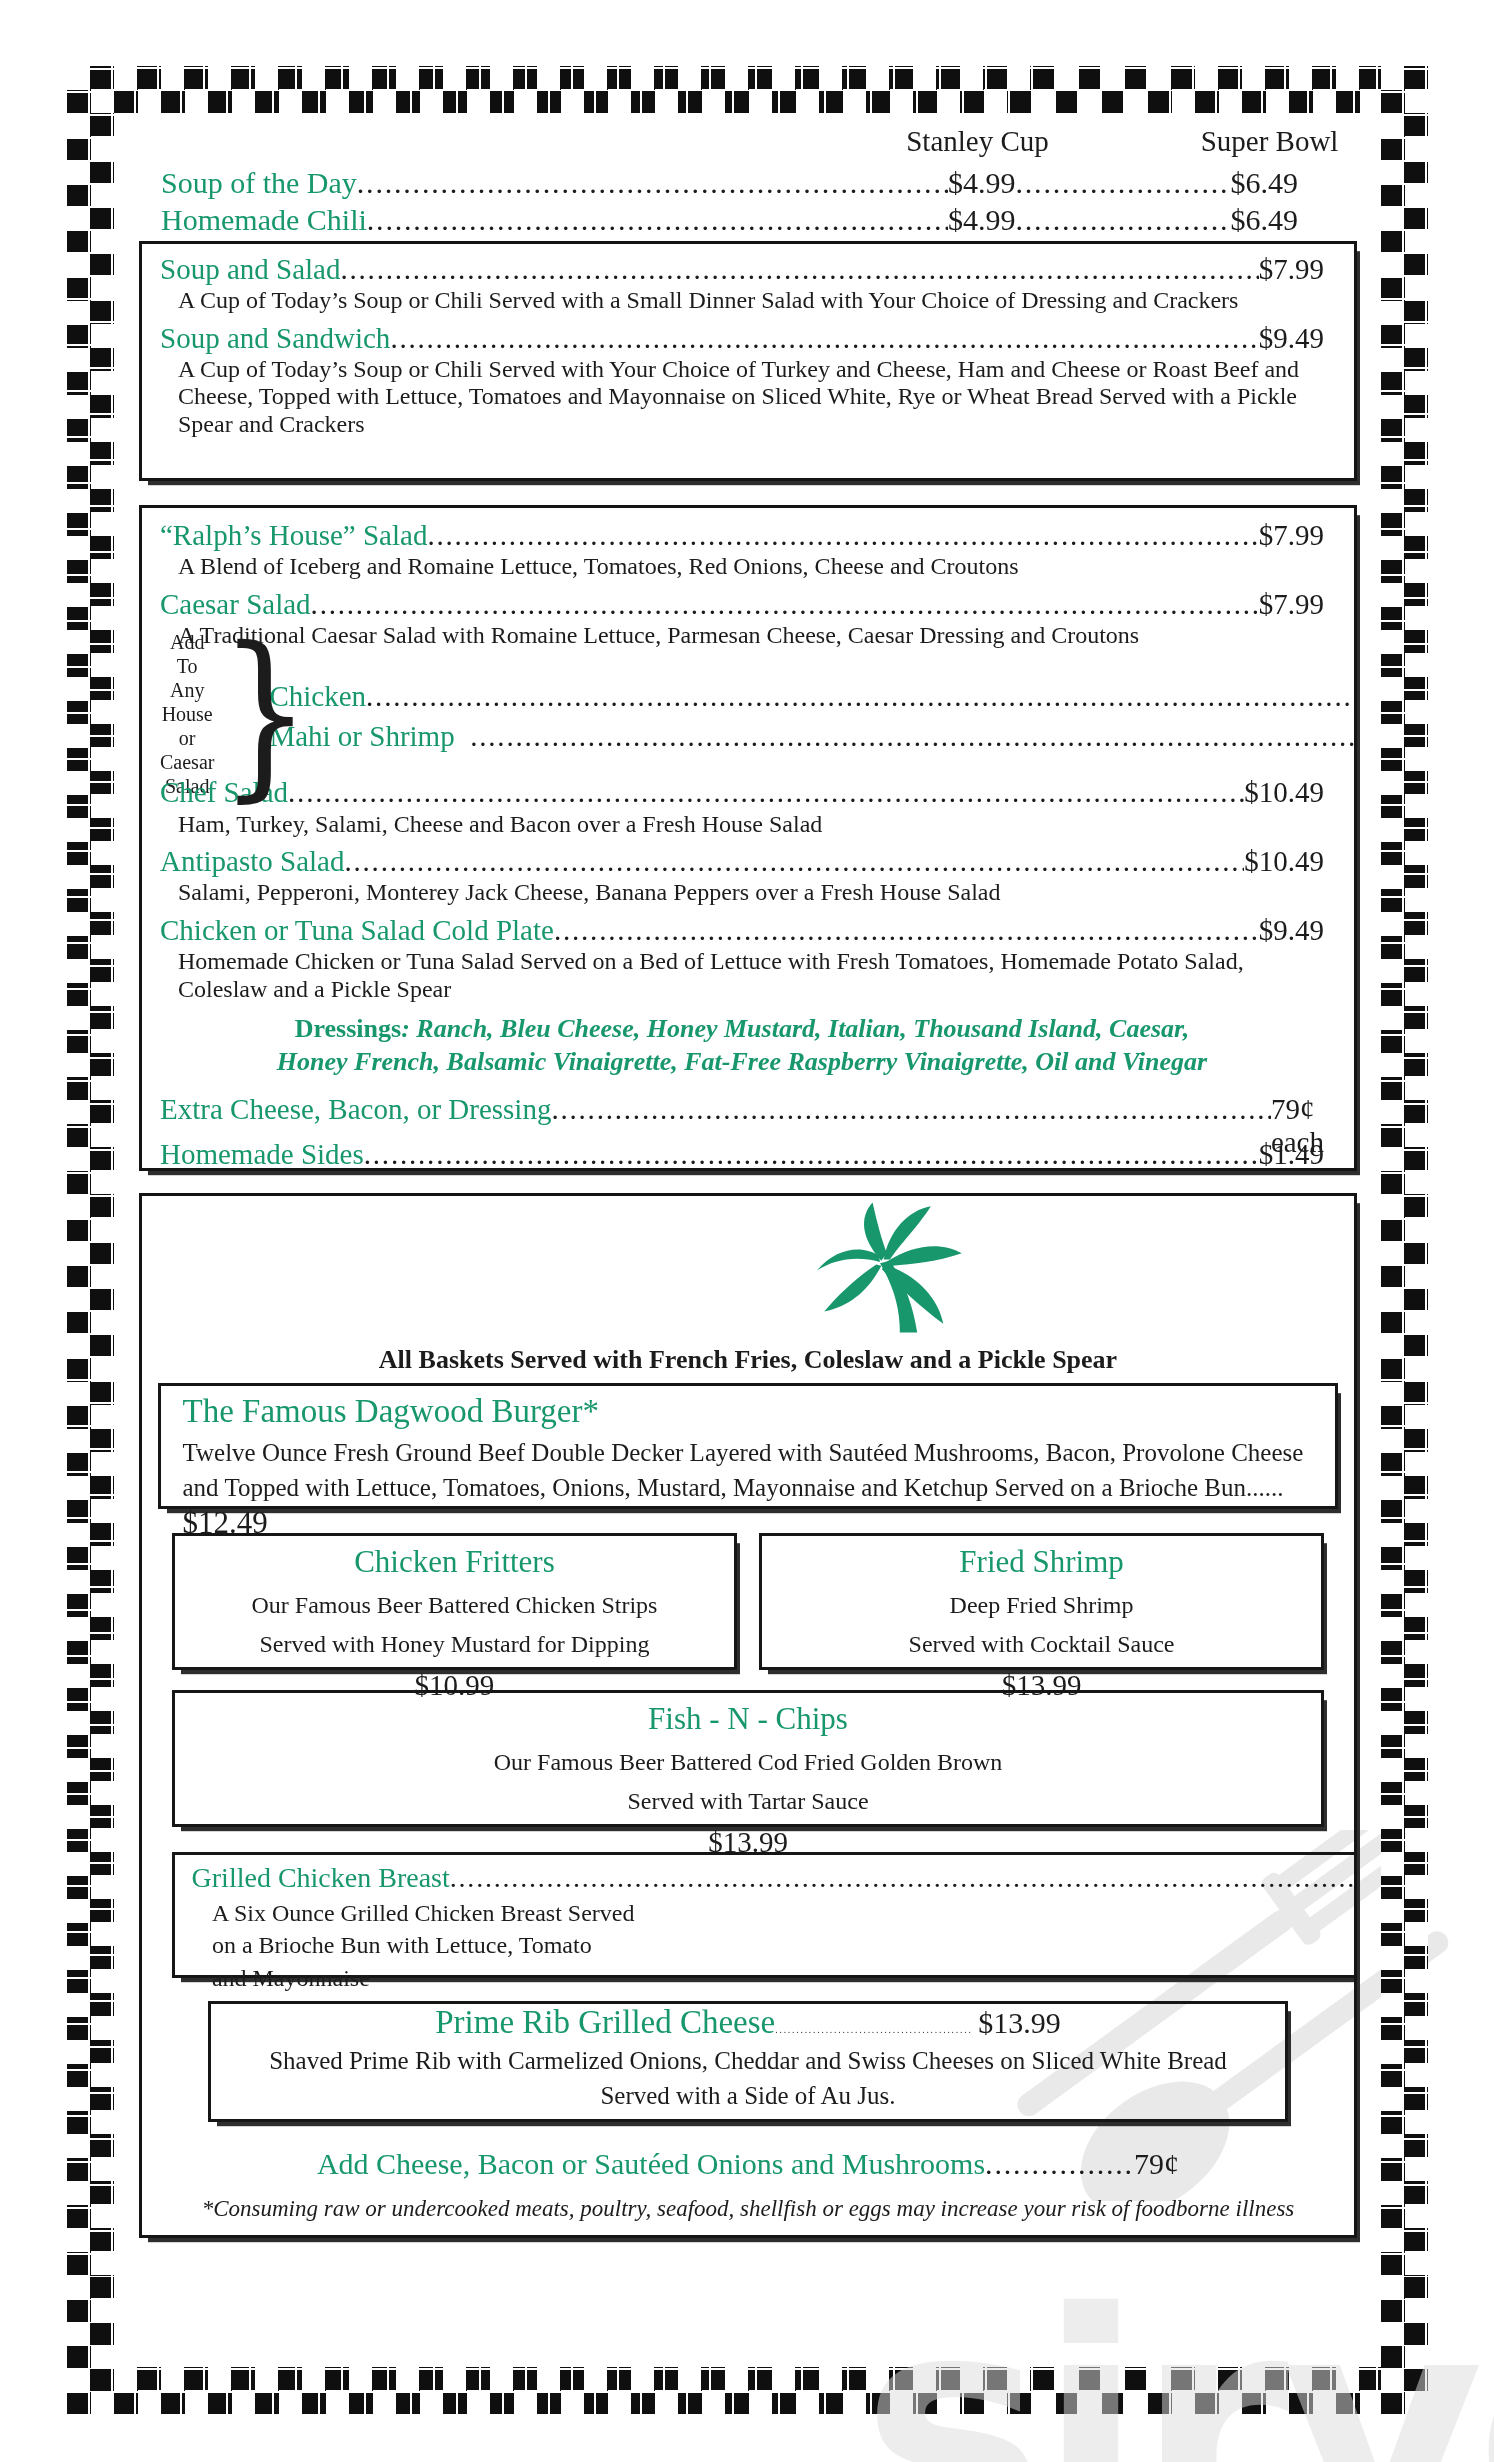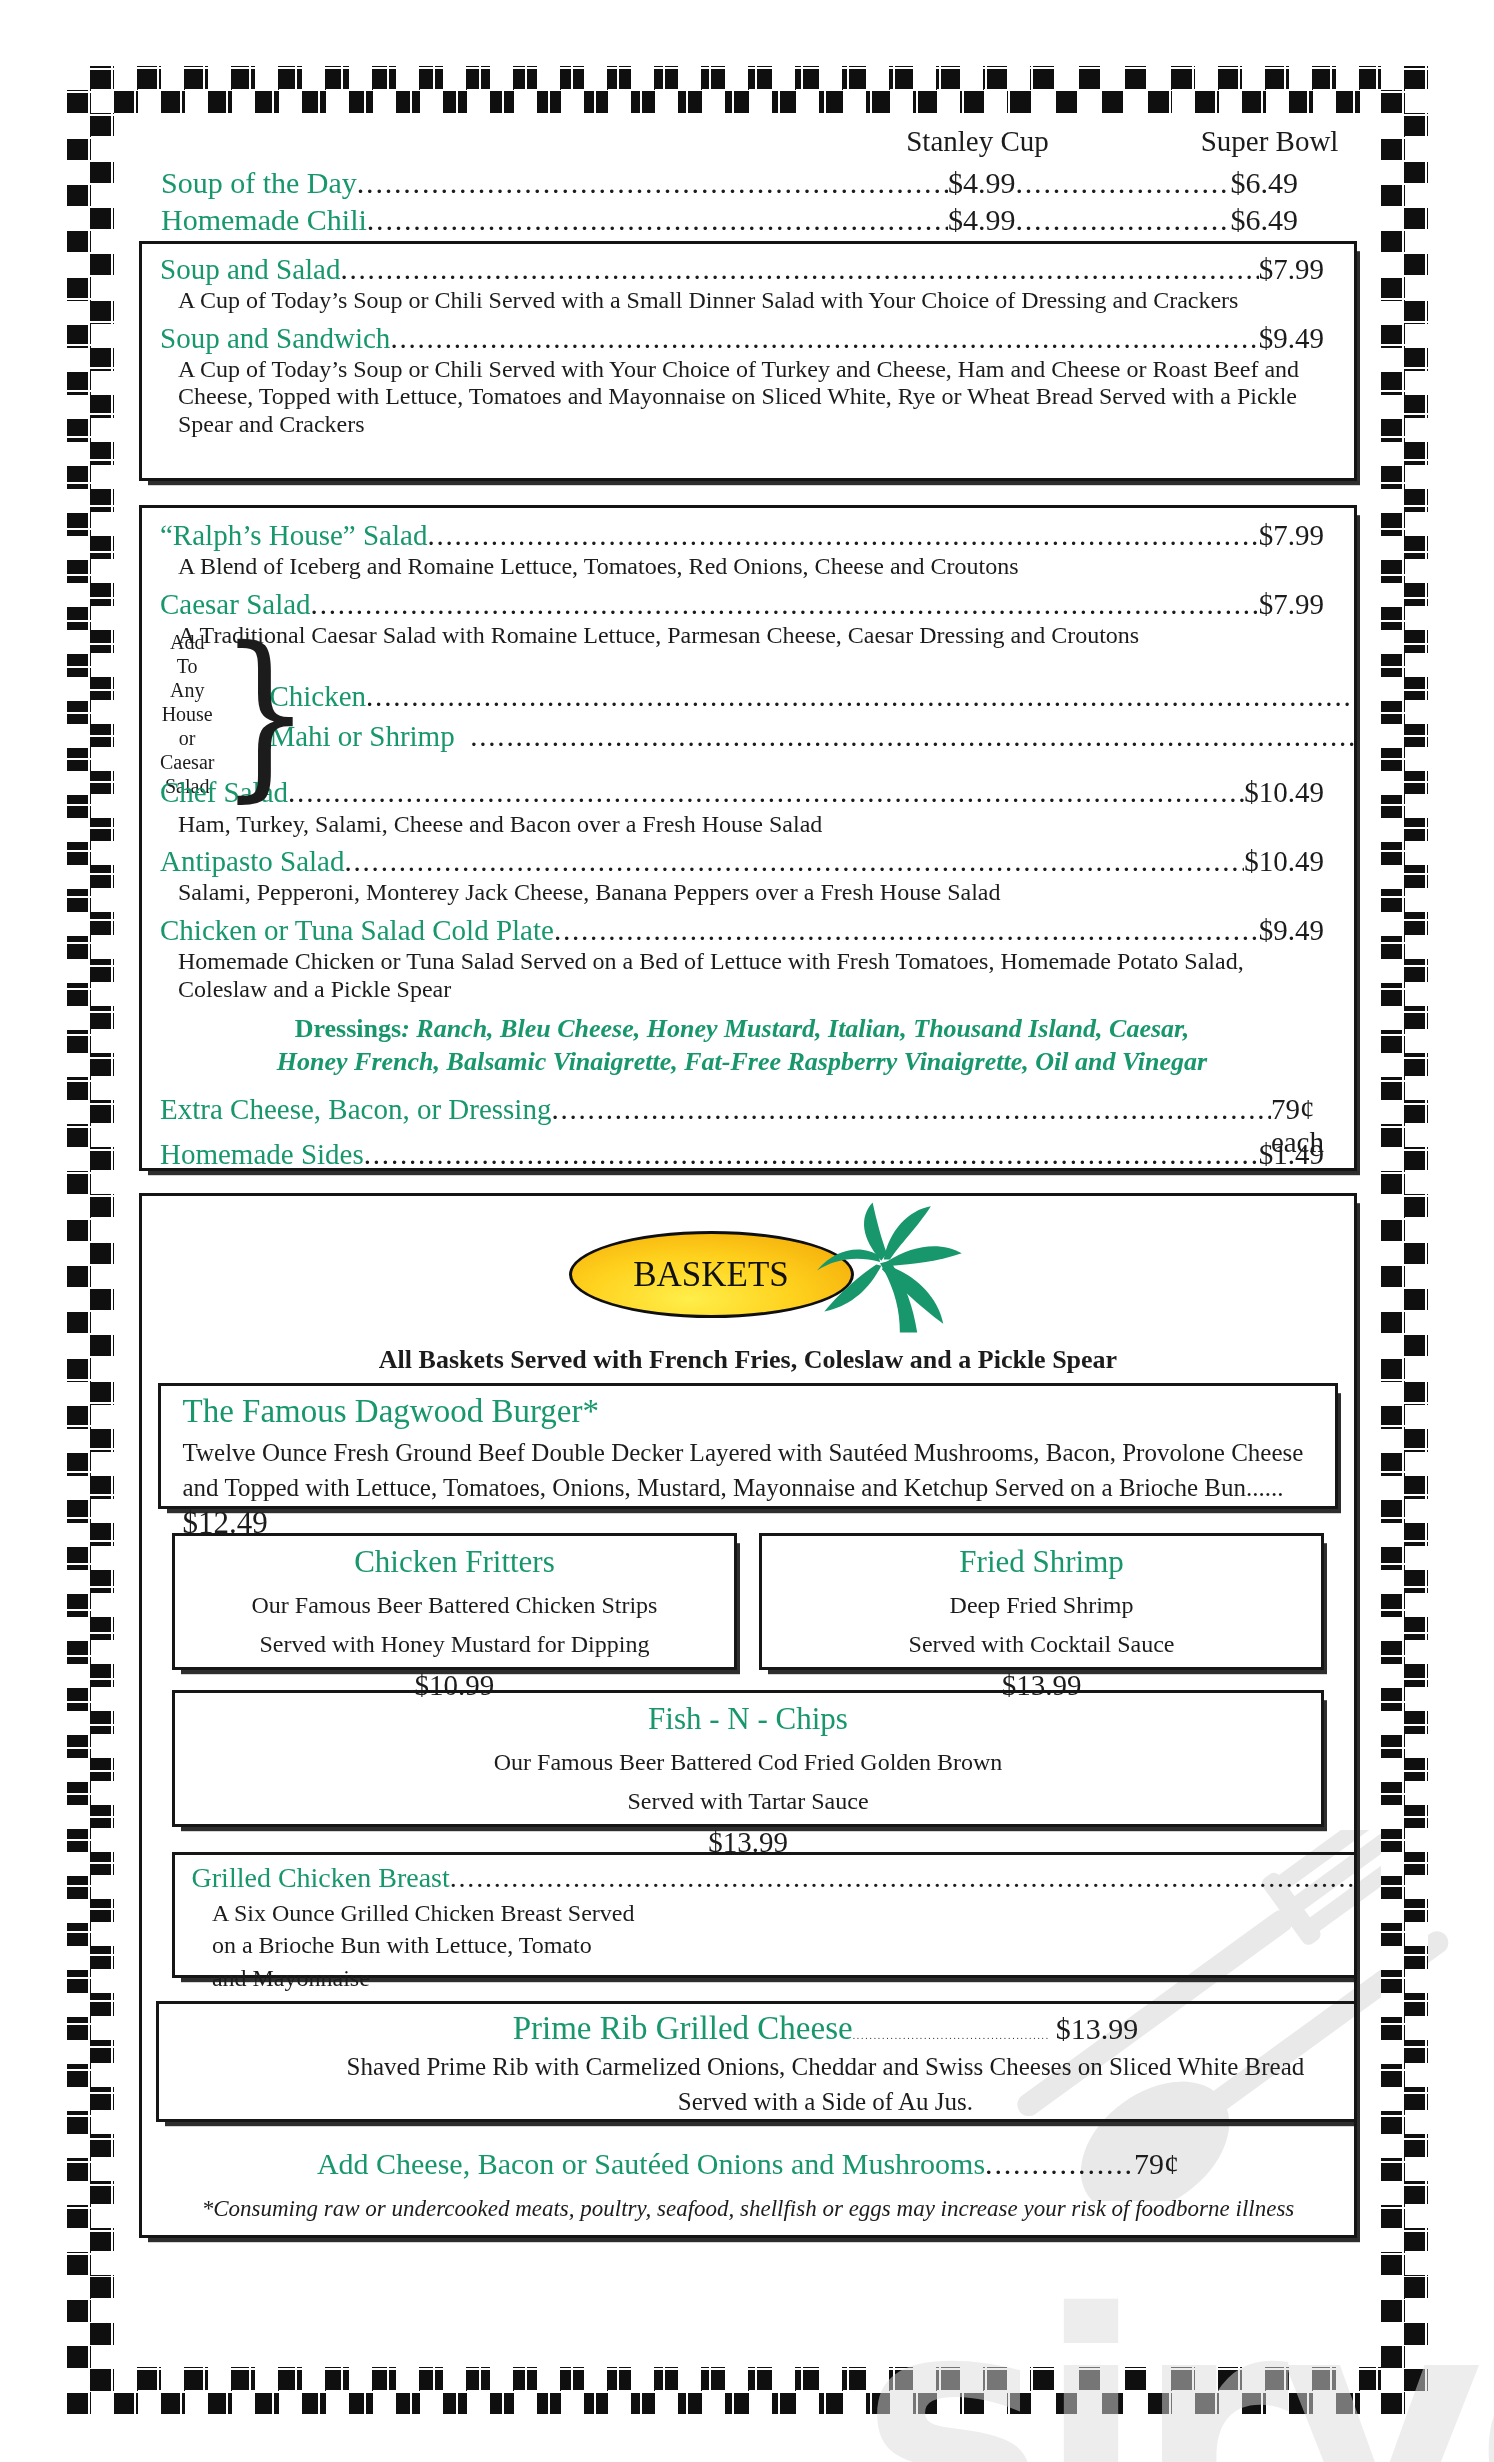--- a/index.html
+++ b/index.html
@@ -76,21 +76,21 @@
   .feature-price{font-size:31px;white-space:nowrap;}
   .cards{display:flex;gap:22px;margin:24px 15.5px 0;}
   .cards.r2{margin-top:20.3px;} .cards.r3{margin-top:25px;}
   .halfcard{flex:1;height:137px;text-align:center;padding-top:8px;}
   .card-title{color:var(--accent_green,#17976b);font-size:31px;}
   .card-line{font-size:24px;margin-top:12px;}
   .card-price{font-size:29px;margin-top:10.8px;}
   .dcard{flex:1;height:126px;text-align:left;padding:7.2px 16.7px 0;}
   .dcard .item-row{font-size:28px;}
   .dcard .desc{font-size:24px;line-height:30px;margin:2.4px 0 0 20.3px;}
-  .prime-card{width:1338px;margin:23px auto 0;height:121px;text-align:center;padding-top:6px;}
+  .prime-card{width:1080px;margin:23px auto 0;height:121px;text-align:center;}
   .prime-title-row{display:inline-flex;align-items:baseline;}
   .prime-title{color:var(--accent_green,#17976b);font-size:33px;white-space:nowrap;}
   .prime-title-row .dotsw{width:197px;}
   .prime-price{font-size:30px;margin-left:6px;white-space:nowrap;}
   .prime-line{font-size:25px;line-height:32px;margin-top:3.6px;}
   .addline{display:flex;justify-content:center;align-items:baseline;margin-top:25px;font-size:30px;}
   .addline .iname{font-size:30px;}
   .addline .dotsw{width:149px;}
   .disclaimer{text-align:center;font-style:italic;font-size:23px;margin-top:14.4px;}
   .palm-svg path{fill:var(--accent_green,#17976b);}
@@ -227,23 +227,20 @@
       <div class="item-row mt20">
         <span class="iname">Homemade Sides</span>
         <span class="dots"></span>
         <span>$1.49</span>
       </div>
 
     </div>
 
     <div class="mbox baskets-box">
       <div class="logo baskets-logo">
-        <div class="oval">
-          <div class="t" style="font-size:35px">BASKETS</div>
-        </div>
         <svg class="palm palm-svg" width="166" height="133" viewBox="0 0 268 214">
           <path d="M128 96 C 96 60 92 26 114 2 C 121 34 128 60 137 84 Z"></path>
           <path d="M132 94 C 140 48 172 14 208 8 C 188 40 156 72 142 94 Z"></path>
           <path d="M136 98 C 182 68 226 66 258 84 C 220 97 178 102 146 104 Z"></path>
           <path d="M134 102 C 188 120 220 158 228 198 C 188 168 152 134 129 110 Z"></path>
           <path d="M128 104 C 108 144 76 170 36 178 C 62 146 96 118 120 102 Z"></path>
           <path d="M126 98 C 90 88 54 92 24 112 C 58 72 100 72 124 88 Z"></path>
           <path d="M126 100 C 148 138 158 172 158 212 L 186 212 C 178 160 160 122 142 96 Z"></path>
         </svg>
       </div>

